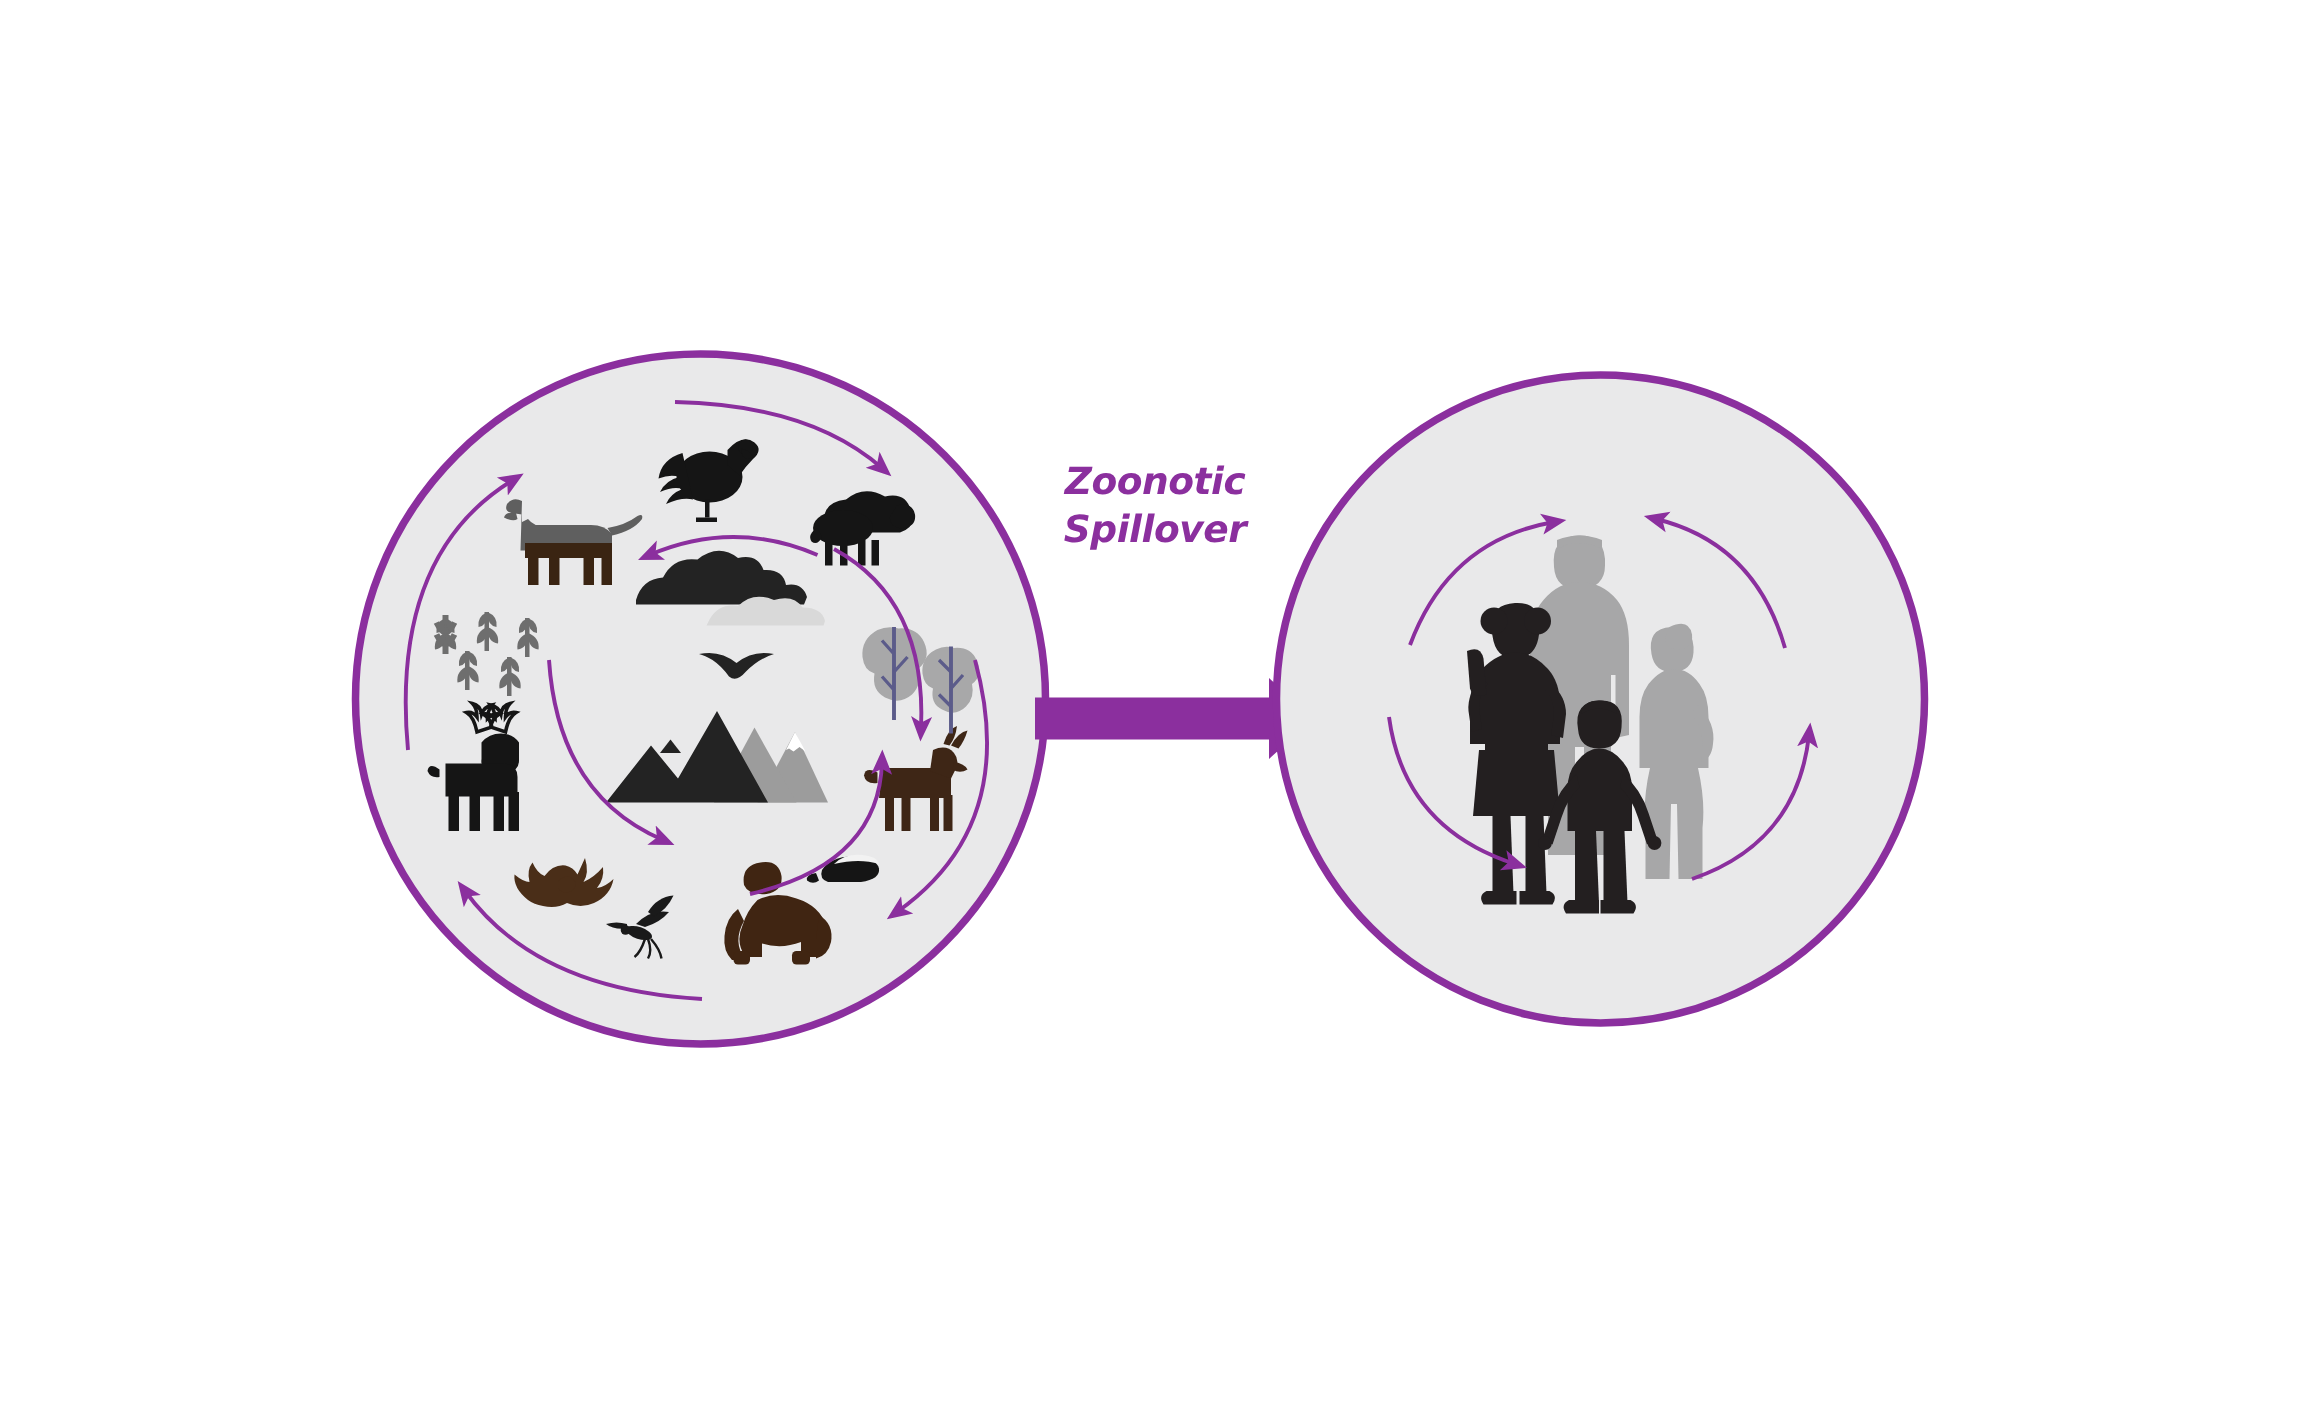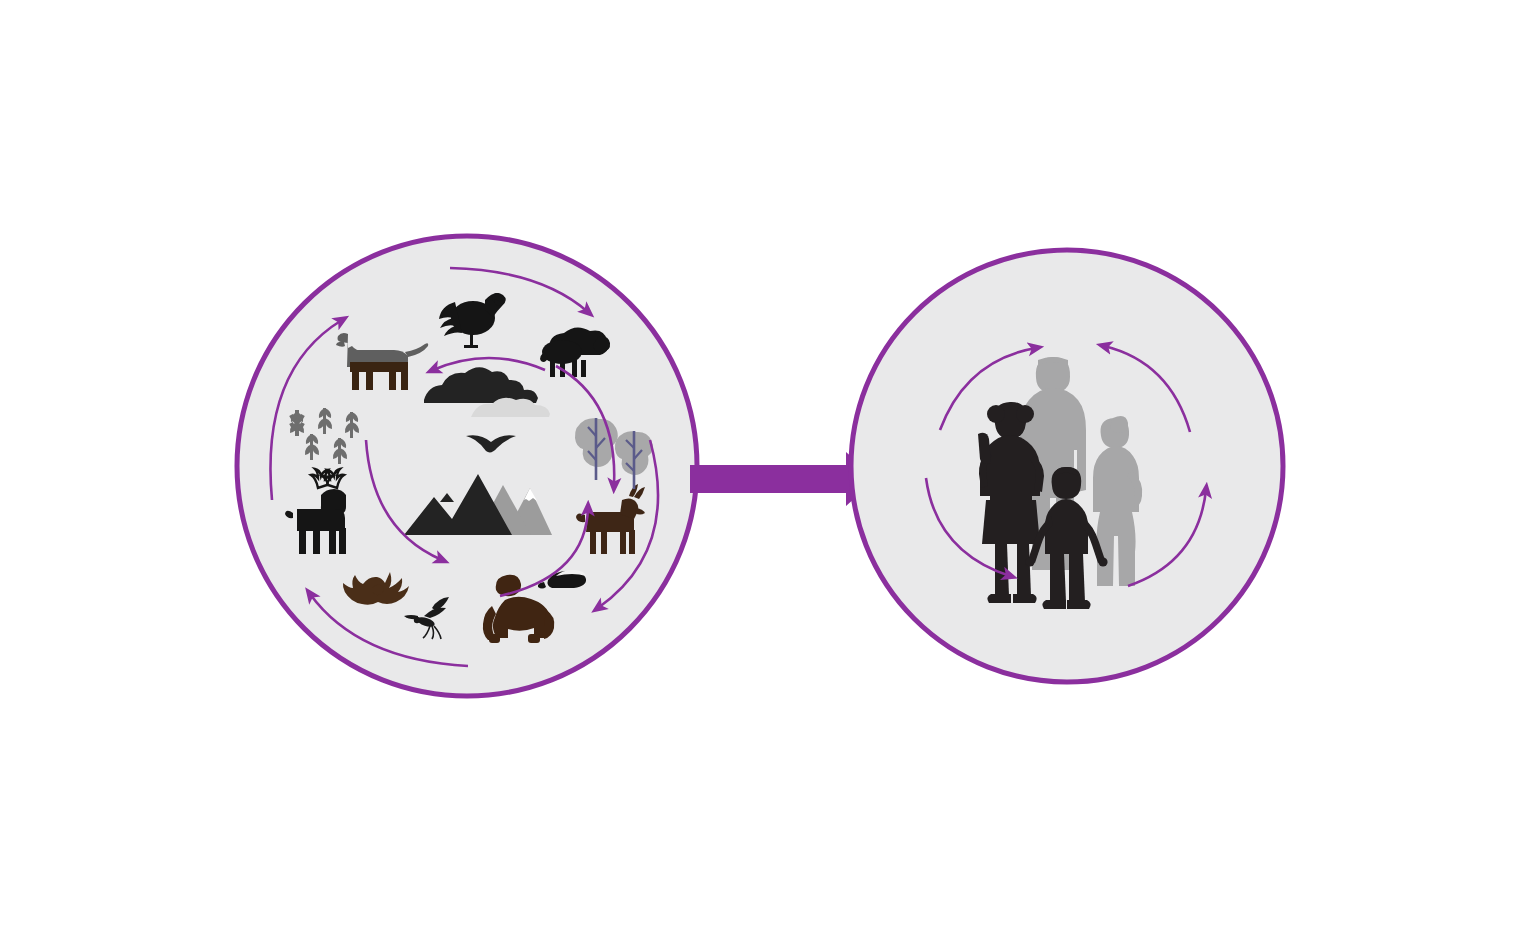--- a/index.html
+++ b/index.html
@@ -276,14 +276,16 @@
           <path d="M1190 432 q-20 -70 -86 -86"></path>
           <path d="M926 478 q10 74 84 98"></path>
           <path d="M1128 586 q70 -24 78 -96"></path>
         </g>
 
       </g>
     </g>
 
   </svg>
 
+  <div class="spill-label">Zoonotic
+Spillover</div>
 
 </div>
 
 </body></html>

